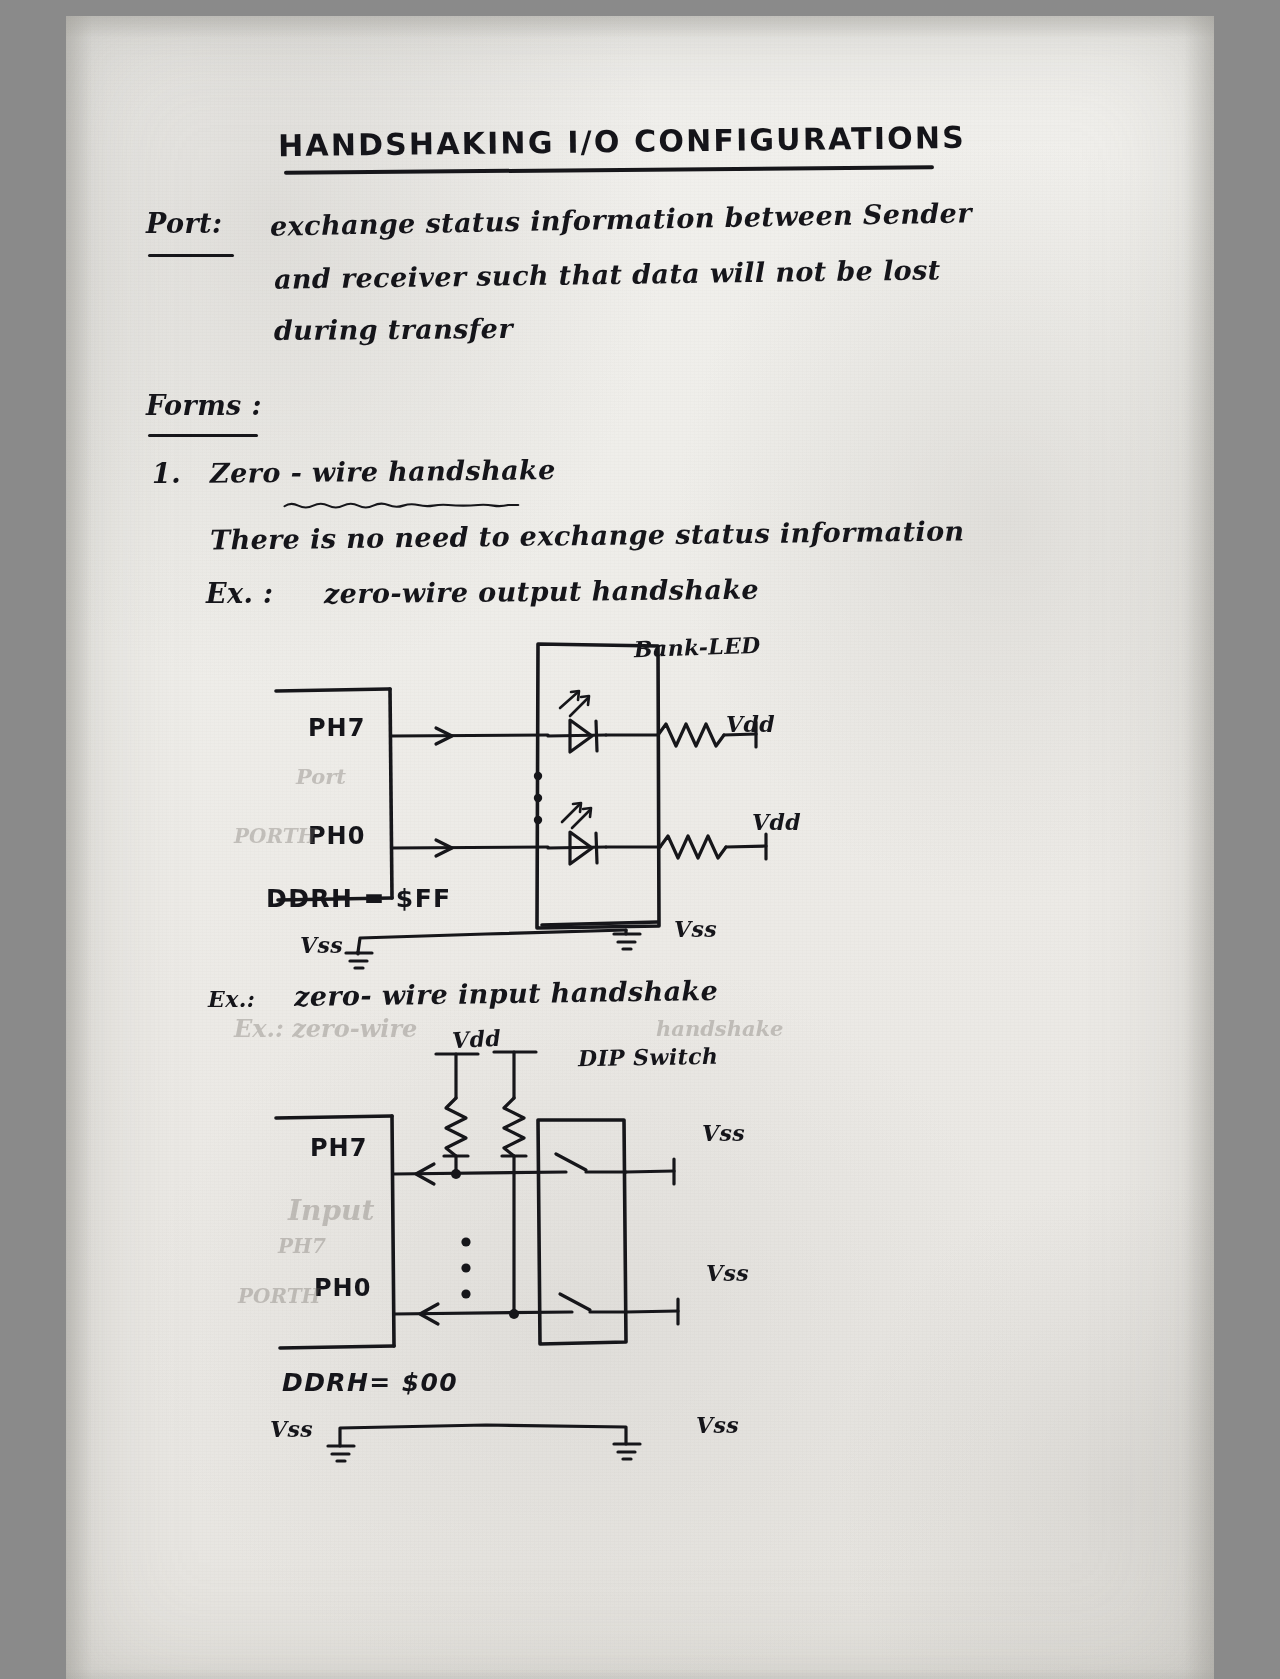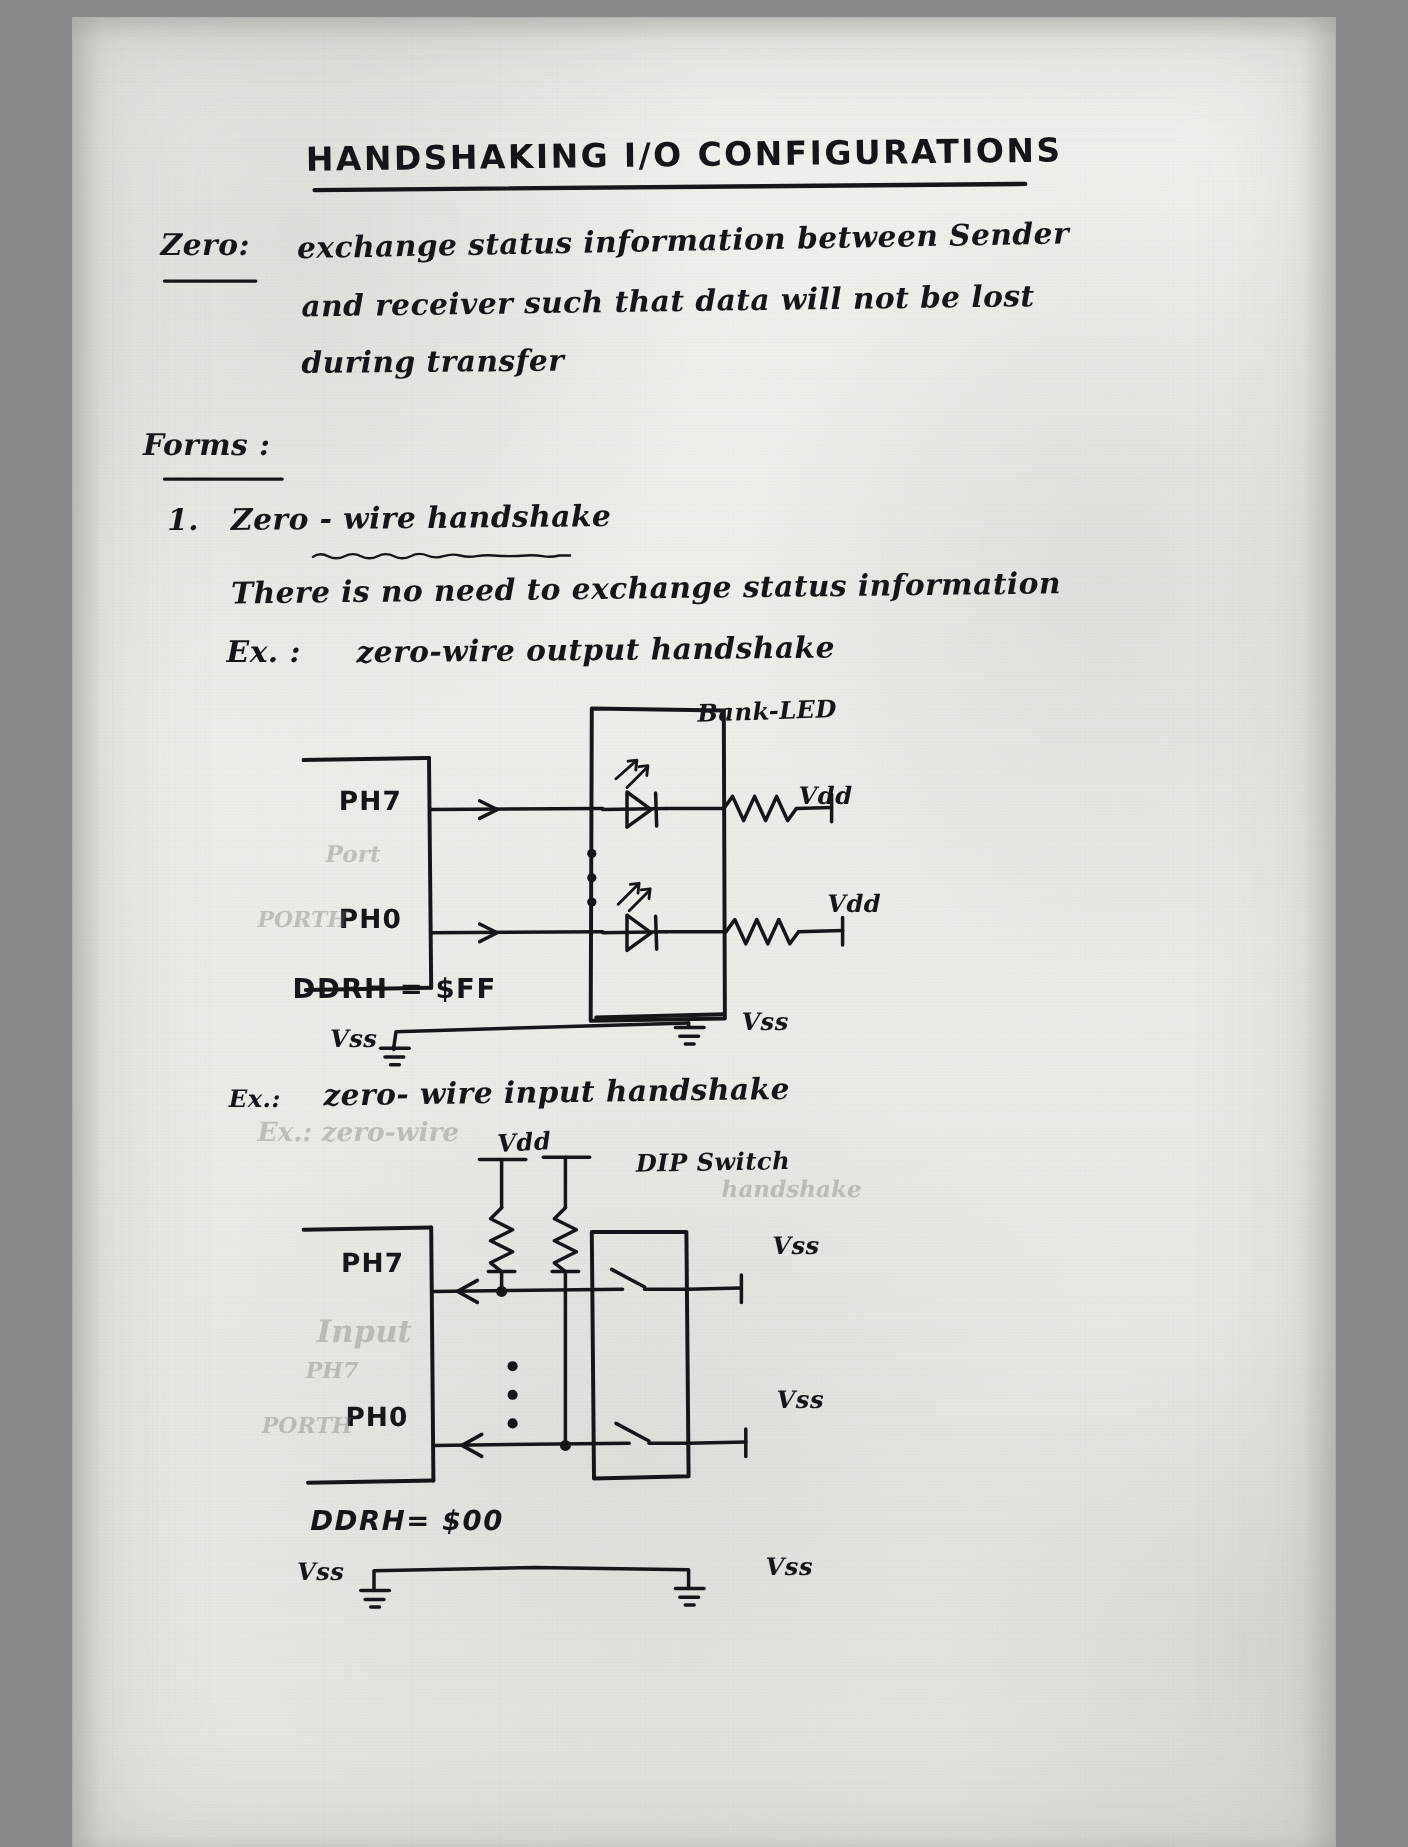--- a/index.html
+++ b/index.html
@@ -109,28 +109,28 @@
   .dot    { fill:#16161a; }
 </style>
 </head>
 <body>
 
 <div id="page">
 
   <div class="ink print title" style="left:212px; top:108px;">HANDSHAKING I/O CONFIGURATIONS</div>
   <div class="t-under" style="left:218px; top:152px; width:650px;"></div>
 
-  <div class="ink cursive h-label" style="left:80px; top:192px;">Zero:</div>
+  <div class="ink cursive h-label" style="left:80px; top:192px;">Port:</div>
   <div class="straight-under" style="left:82px; top:238px; width:86px;"></div>
 
   <div class="ink cursive body" style="left:204px; top:188px; transform:rotate(-1.1deg);">exchange status information between Sender</div>
   <div class="ink cursive body" style="left:208px; top:243px; transform:rotate(-0.8deg);">and receiver such that data will not be lost</div>
   <div class="ink cursive body" style="left:208px; top:298px; transform:rotate(-0.5deg);">during transfer</div>
 
-  <div class="ink cursive h-label" style="left:64px; top:374px;">Forms :</div>
+  <div class="ink cursive h-label" style="left:80px; top:374px;">Forms :</div>
   <div class="straight-under" style="left:82px; top:418px; width:110px;"></div>
 
   <div class="ink cursive body" style="left:86px; top:442px;">1.</div>
   <div class="ink cursive body" style="left:144px; top:440px; transform:rotate(-0.6deg);">Zero - wire handshake</div>
 
   <svg class="wavy-under" style="left:146px; top:484px;" width="380" height="16" viewBox="0 0 380 16">
     <path d="M2,10 Q12,3 24,9 T48,9 T72,9 T96,9 T120,9 T144,9 T168,8 T192,9 T216,8 T240,9 T264,8 T288,9 T312,8 T336,9 T360,8 L376,8" stroke="#16161a" stroke-width="3.4" fill="none" stroke-linecap="round"></path>
   </svg>
 
   <div class="ink cursive body" style="left:144px; top:504px; transform:rotate(-0.7deg);">There is no need to exchange status information</div>
@@ -321,21 +321,21 @@
       <path class="wire" d="M11,55 L19,55"></path>
     </g>
     <g>
       <path class="wire" d="M288,38 L314,38"></path>
       <path class="wire" d="M292,46 L309,46"></path>
       <path class="wire" d="M297,53 L305,53"></path>
     </g>
   </svg>
 
   <div class="ghost" style="left: 168px; top: 998px; font-size: 24px; color: rgba(110, 106, 100, 0.34);">Ex.: zero-wire</div>
-    <div class="ghost" style="left: 590px; top: 1052px; font-size: 21px; color: rgba(110, 106, 100, 0.34);">handshake</div>
+    <div class="ghost" style="left: 590px; top: 1000px; font-size: 21px; color: rgba(110, 106, 100, 0.34);">handshake</div>
     <div class="ghost" style="left: 230px; top: 748px; font-size: 21px; color: rgba(110, 106, 100, 0.34);">Port</div>
     <div class="ghost" style="left: 168px; top: 808px; font-size: 20px; color: rgba(110, 106, 100, 0.34);">PORTH</div>
     <div class="ghost" style="left: 222px; top: 1178px; font-size: 28px; color: rgba(110, 106, 100, 0.34);">Input</div>
     <div class="ghost" style="left: 212px; top: 1218px; font-size: 20px; color: rgba(110, 106, 100, 0.34);">PH7</div>
     <div class="ghost" style="left: 172px; top: 1268px; font-size: 20px; color: rgba(110, 106, 100, 0.34);">PORTH</div>
     <div id="ghost-layer"></div>
 
   <div id="grain"></div>
   <div id="vignette"></div>
   <div id="edgeL"></div>

